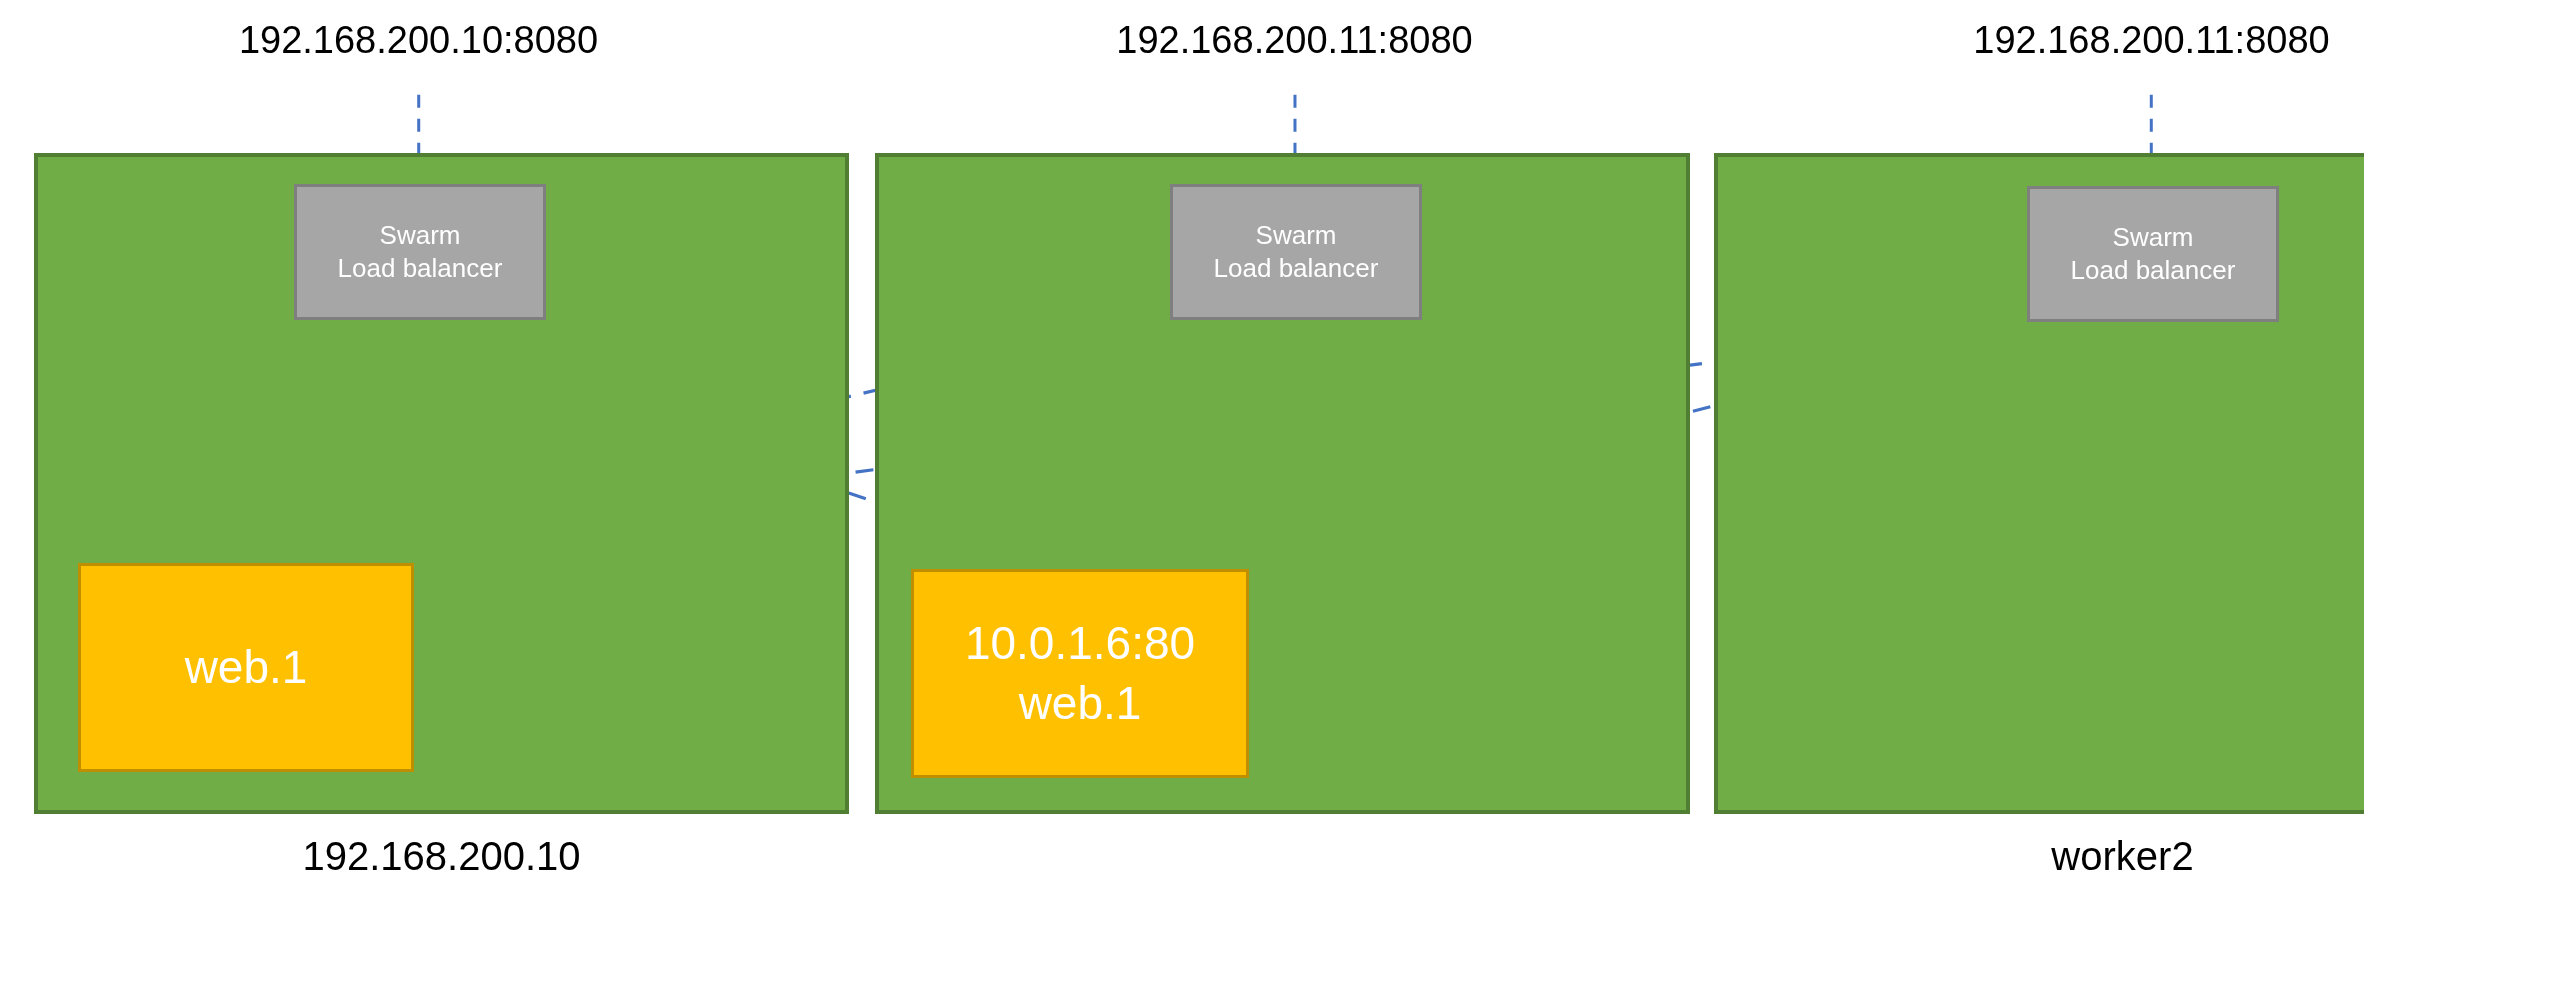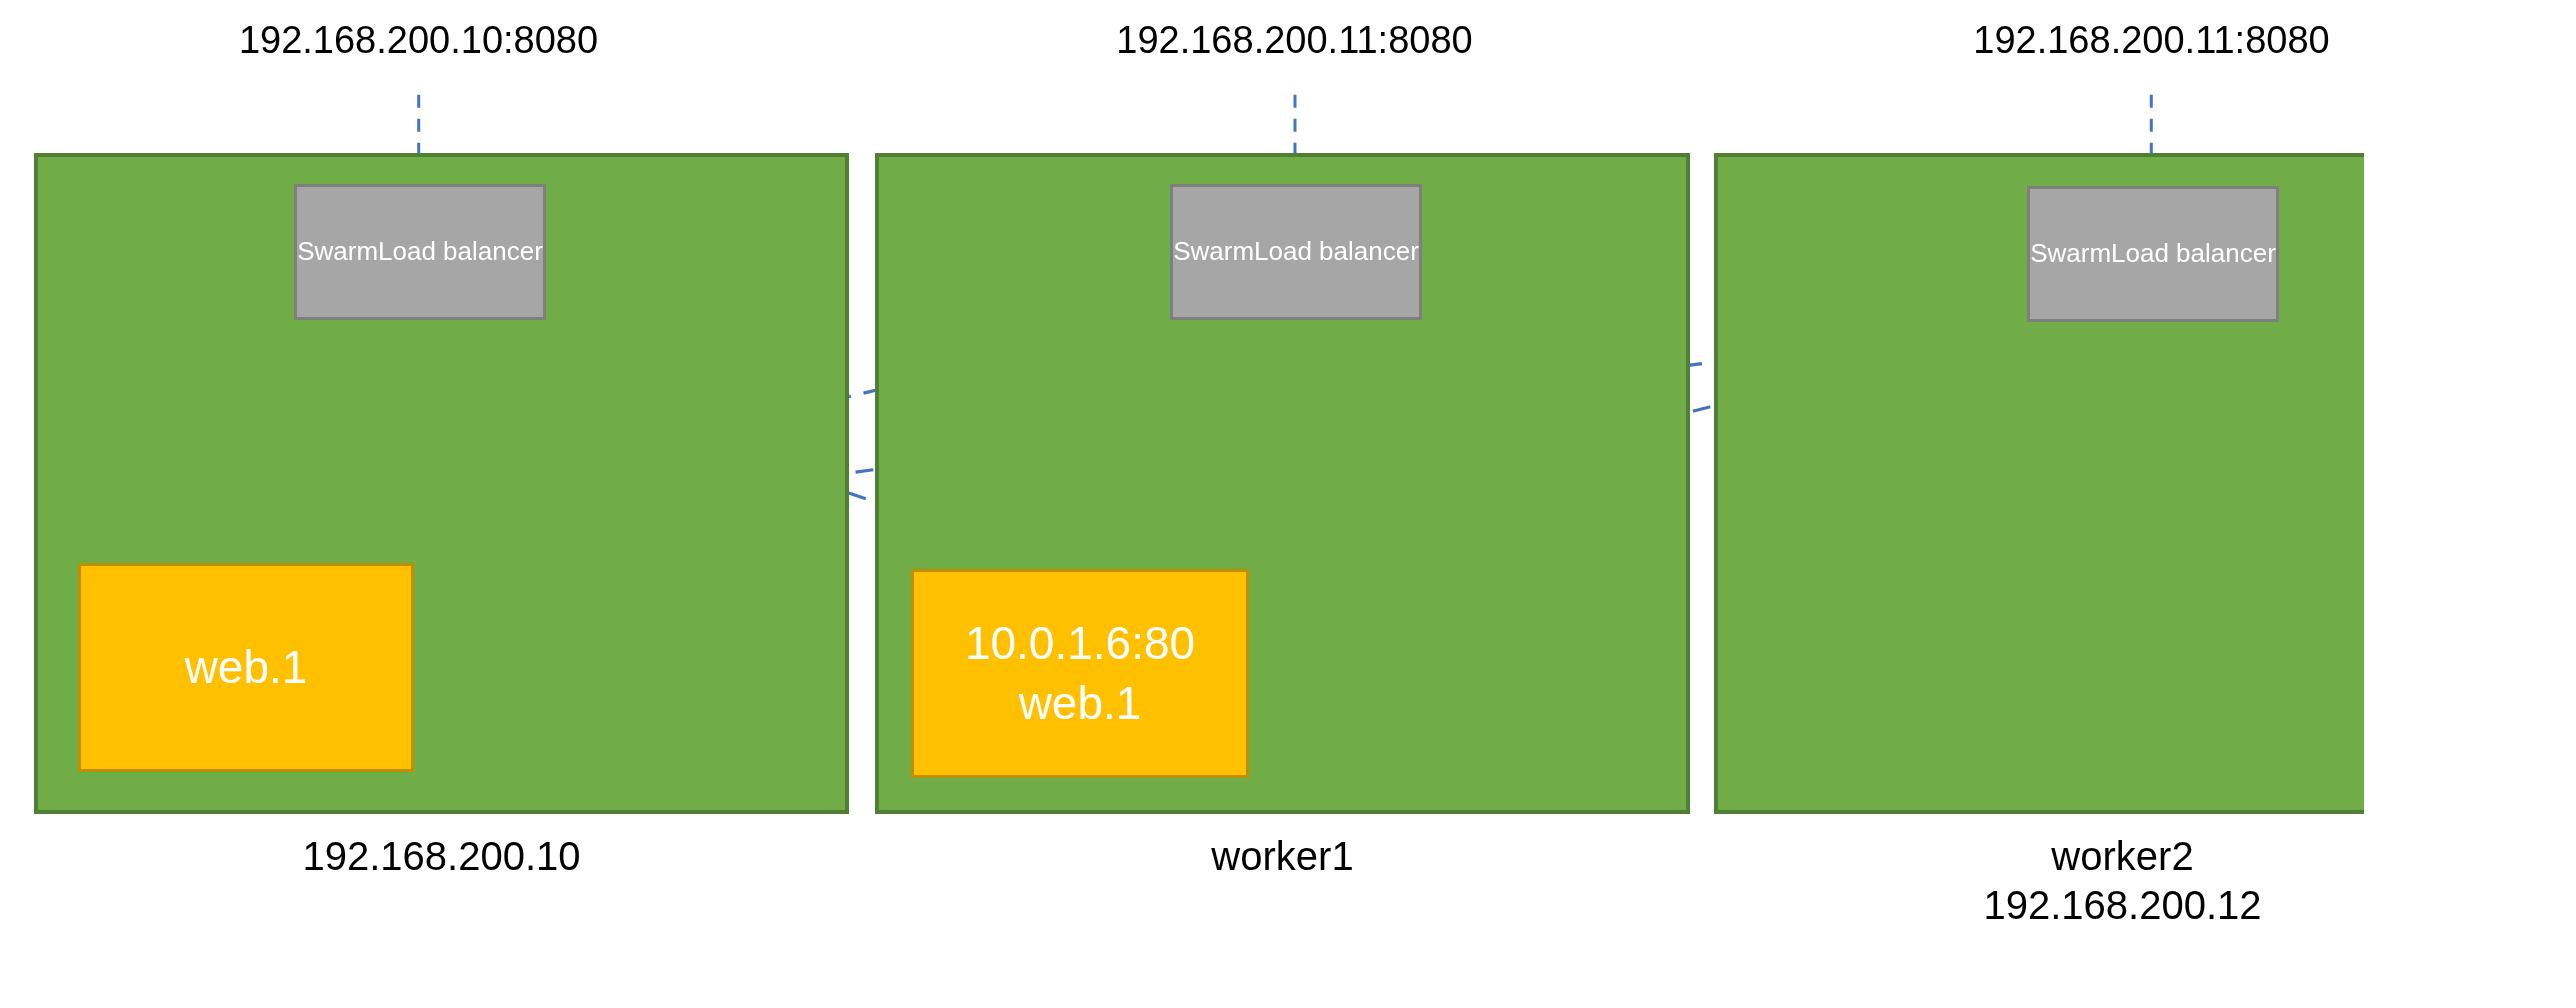--- a/index.html
+++ b/index.html
@@ -38,21 +38,21 @@
     border: 4px solid #507E32;
   }
 
   
   .lb-box {
     position: absolute;
     box-sizing: border-box;
     background: #A6A6A6;
     border: 3px solid #7F7F7F;
     display: flex;
-    flex-direction: row;
+    flex-direction: column;
     align-items: center;
     justify-content: center;
     color: #ffffff;
     font-size: 26px;
     line-height: 1.28;
   }
   .lb-box .lb-line {
     display: block;
     white-space: nowrap;
   }
@@ -144,21 +144,19 @@
   </div>
   <div class="task-box" style="left:911px; top:569px; width:338px; height:209px;">
     <span class="task-line">10.0.1.6:80</span>
     <span class="task-line">web.1</span>
   </div>
 
   <div class="host-label" style="left:34px; top:832px; width:815px;">
     <span class="host-line">192.168.200.10</span>
   </div>
   <div class="host-label" style="left:875px; top:832px; width:815px;">
-    <span class="host-line">worker1</span>
   </div>
   <div class="host-label" style="left:1714px; top:832px; width:817px;">
     <span class="host-line">worker2</span>
-    <span class="host-line">192.168.200.12</span>
   </div>
 
 </div>
 
 
 </body></html>

